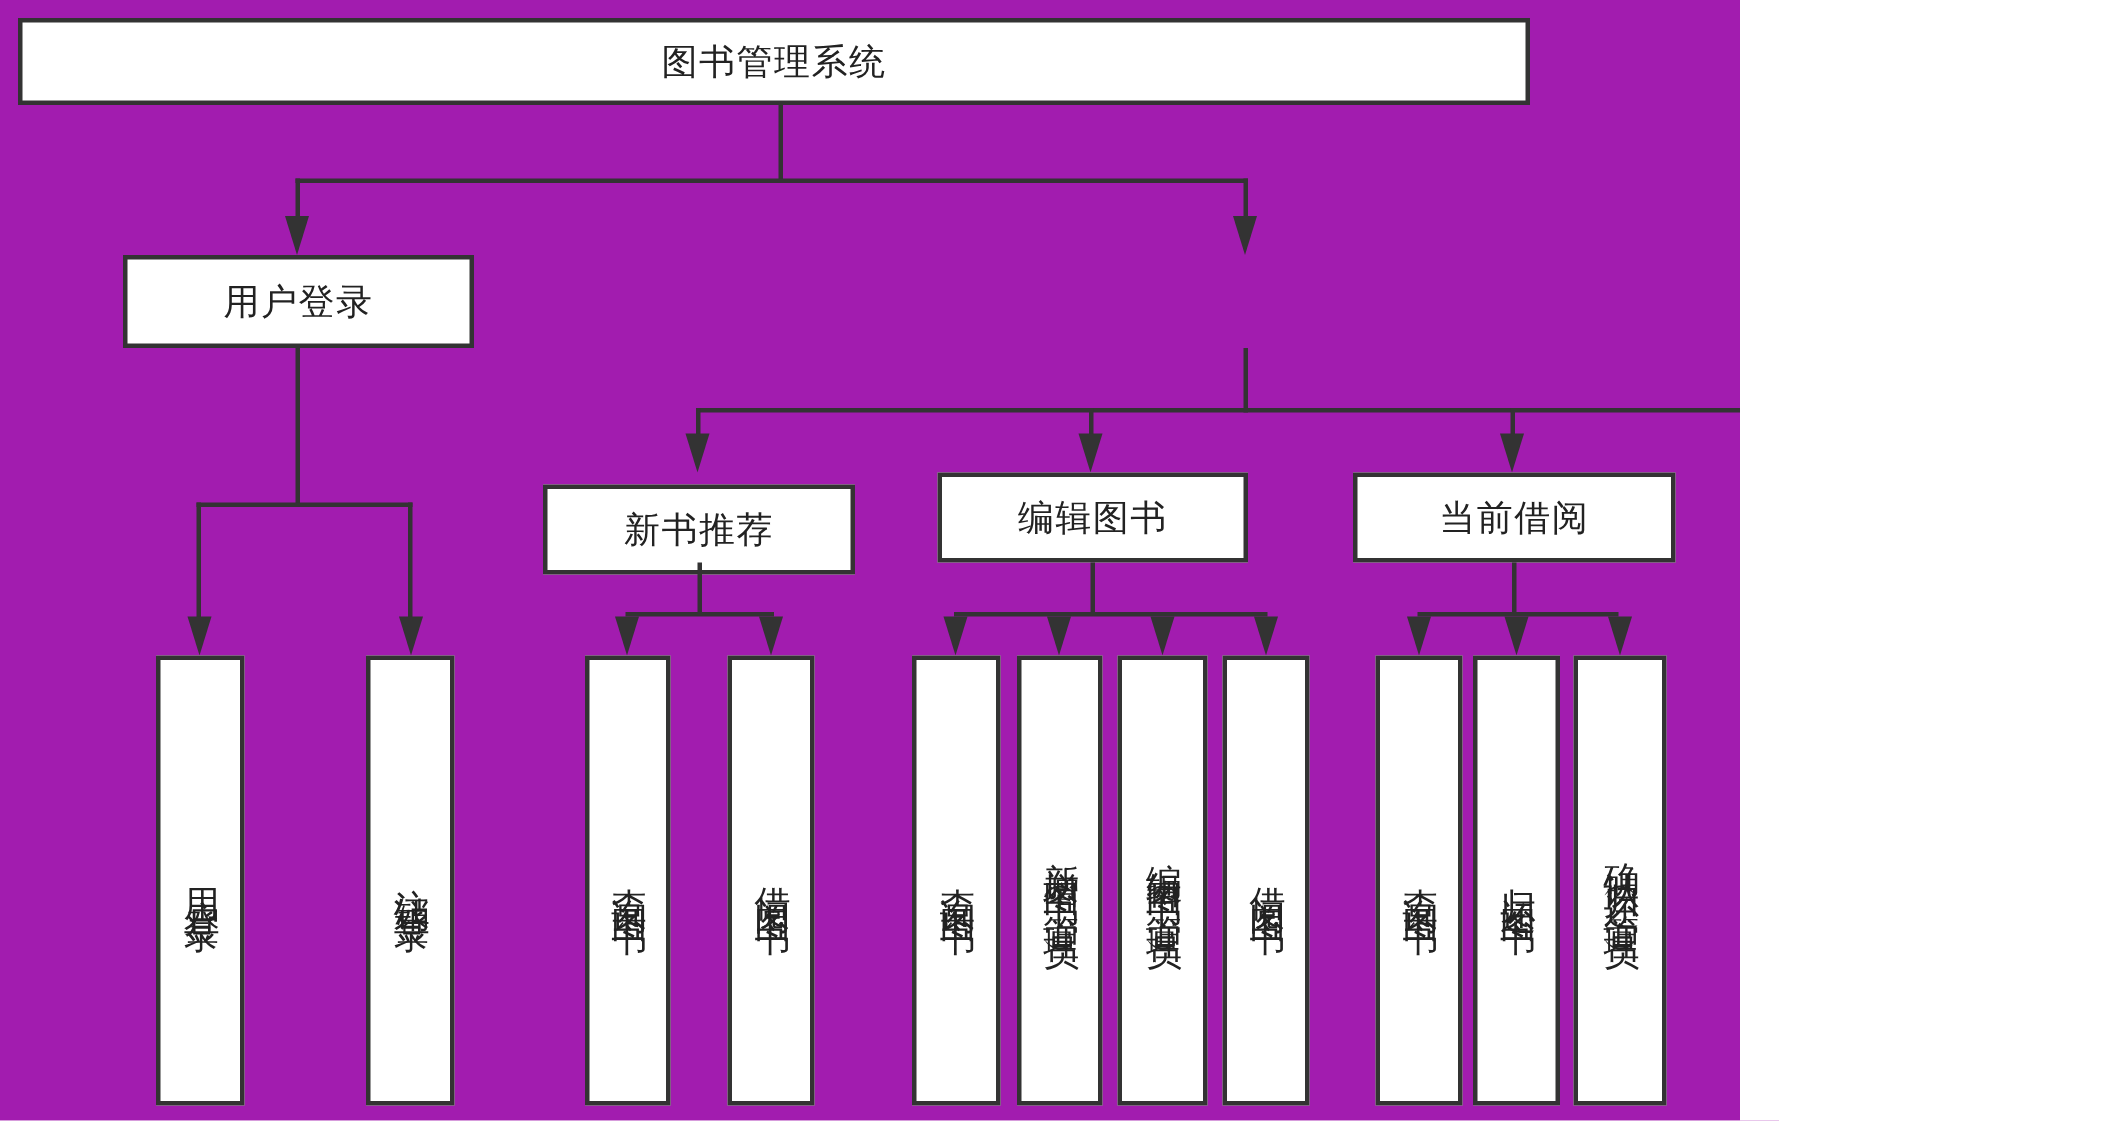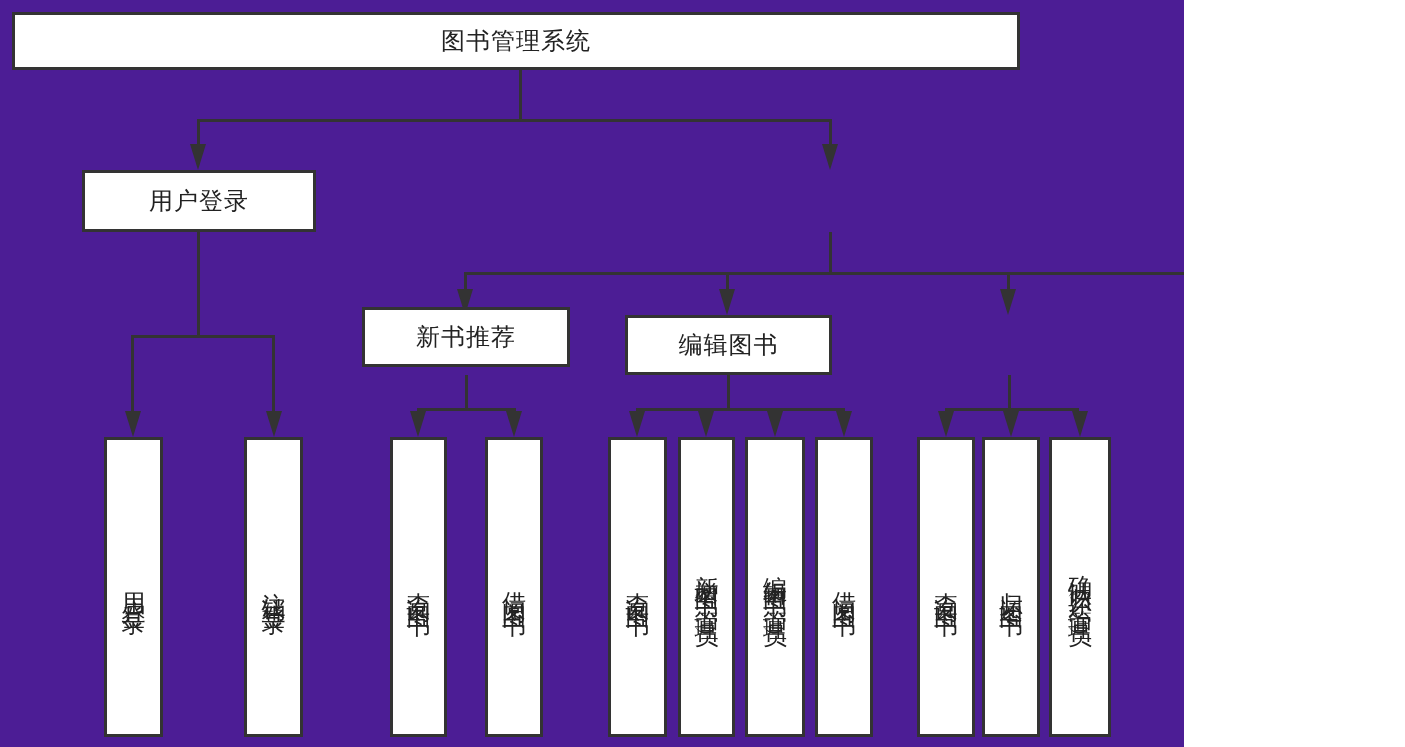--- a/index.html
+++ b/index.html
@@ -1,23 +1,22 @@
 <!DOCTYPE html>
 <html><head>
 <meta charset="utf-8">
 <style>
   html, body { margin: 0; padding: 0; background: #ffffff; }
   #canvas {
     position: relative;
     width: 1160px;
     height: 747px;
-    background: #4c1d95;
+    background: #a21caf;
     overflow: hidden;
     font-family: "Liberation Sans", "DejaVu Sans", sans-serif;
-    padding-left: 24px;
   }
   .node {
     position: absolute;
     box-sizing: border-box;
     border: 3px solid #333333;
     background: #ffffff;
     display: flex;
     align-items: center;
     justify-content: center;
     color: #222222;
@@ -89,25 +88,28 @@
   <div class="hl" style="left:464px; top:272px; width:817px;"></div>
   <div class="vl" style="left:464px; top:272px; height:20px;"></div>
   <div class="vl" style="left:726px; top:272px; height:20px;"></div>
   <div class="vl" style="left:1007px; top:272px; height:20px;"></div>
   <div class="vl" style="left:1278px; top:272px; height:20px;"></div>
   <div class="arrow" style="left:457px; top:289px;"></div>
   <div class="arrow" style="left:719px; top:289px;"></div>
   <div class="arrow" style="left:1000px; top:289px;"></div>
   <div class="arrow" style="left:1270px; top:289px;"></div>
 
-  <div class="node" style="left:362px; top:307px; width:208px; height:60px;">
+  <div class="node" style="left:362px; top:323px; width:208px; height:60px;">
     <span>新书推荐</span>
   </div>
   <div class="node" style="left:625px; top:315px; width:207px; height:60px;">
     <span>编辑图书</span>
+  </div>
+  <div class="node" style="left:902px; top:315px; width:215px; height:60px;">
+    <span>当前借阅</span>
   </div>
 
   <div class="vl" style="left:465px; top:375px; height:35px;"></div>
   <div class="hl" style="left:417px; top:408px; width:99px;"></div>
   <div class="arrow" style="left:410px; top:411px;"></div>
   <div class="arrow" style="left:506px; top:411px;"></div>
 
   <div class="vl" style="left:727px; top:375px; height:35px;"></div>
   <div class="hl" style="left:636px; top:408px; width:209px;"></div>
   <div class="arrow" style="left:629px; top:411px;"></div>

